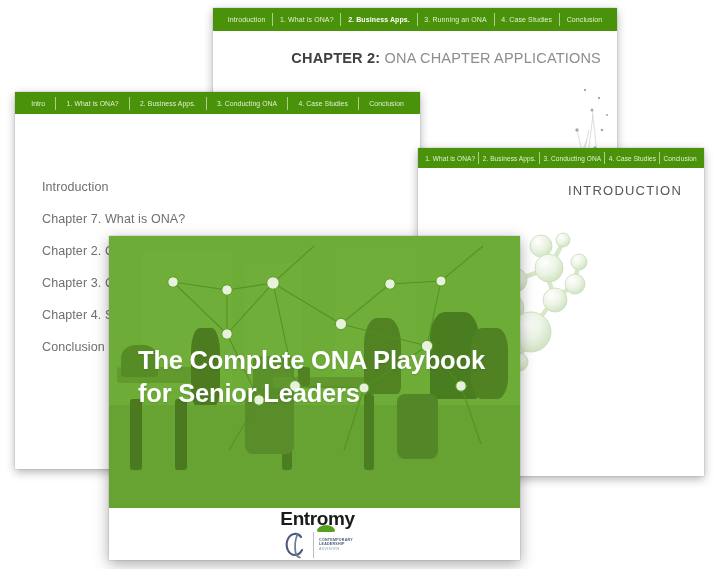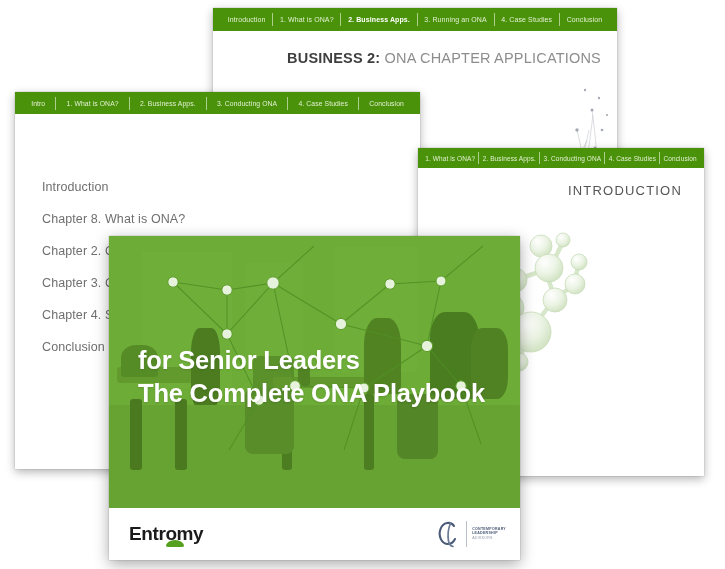--- a/index.html
+++ b/index.html
@@ -214,20 +214,21 @@
     left: 0;
     bottom: 0;
     width: 100%;
     height: 52px;
     background: #ffffff;
     display: flex;
     align-items: center;
     justify-content: space-between;
     box-sizing: border-box;
     padding: 0 14px 0 20px;
+    flex-direction: column;
   }
   .entromy-logo {
     position: relative;
     font-size: 19px;
     font-weight: bold;
     color: #1b1b1b;
     letter-spacing: -0.4px;
   }
   .entromy-underline {
     position: absolute;
@@ -285,21 +286,21 @@
       <div class="nav-item active">2. Business Apps.</div>
       <div class="nav-sep"></div>
       <div class="nav-item">3. Running an ONA</div>
       <div class="nav-sep"></div>
       <div class="nav-item">4. Case Studies</div>
       <div class="nav-sep"></div>
       <div class="nav-item">Conclusion</div>
     </div>
 
     <div class="chapter-title">
-      <b>BUSINESS 2:</b><span> ONA CHAPTER APPLICATIONS</span>
+      <b>CHAPTER 2:</b><span> ONA CHAPTER APPLICATIONS</span>
     </div>
 
     <svg class="netgraph" viewBox="0 0 230 230">
       <g stroke="#b6b9bf" fill="none" stroke-width="0.6" opacity="0.9">
         <path d="M10 205 C 40 190, 60 170, 95 195"></path>
         <path d="M20 200 C 55 185, 80 160, 120 185"></path>
         <path d="M70 150 C 85 160, 95 180, 105 200"></path>
         <path d="M78 120 C 70 150, 72 175, 95 200"></path>
         <path d="M118 140 C 120 165, 125 185, 140 205"></path>
         <path d="M128 128 C 135 160, 140 180, 150 203"></path>
@@ -363,21 +364,21 @@
       <div class="nav-sep"></div>
       <div class="nav-item">3. Conducting ONA</div>
       <div class="nav-sep"></div>
       <div class="nav-item">4. Case Studies</div>
       <div class="nav-sep"></div>
       <div class="nav-item">Conclusion</div>
     </div>
 
     <div class="toc-list">
       <div class="toc-item">Introduction</div>
-      <div class="toc-item">Chapter 8. What is ONA?</div>
+      <div class="toc-item">Chapter 7. What is ONA?</div>
       <div class="toc-item">Chapter 2. ONA Business Applications</div>
       <div class="toc-item">Chapter 3. Conducting an ONA</div>
       <div class="toc-item">Chapter 4. Sample Case Studies</div>
       <div class="toc-item">Conclusion</div>
     </div>
   </div>
 
   <div class="slide" id="slide-intro">
     <div class="navbar">
       <div class="nav-item">1. What is ONA?</div>
@@ -508,22 +509,22 @@
           <circle cx="118" cy="98" r="5.2"></circle>
           <circle cx="318" cy="110" r="5.6"></circle>
           <circle cx="186" cy="150" r="5.4"></circle>
           <circle cx="150" cy="164" r="5.2"></circle>
           <circle cx="255" cy="152" r="5"></circle>
           <circle cx="352" cy="150" r="5.2"></circle>
         </g>
       </svg>
 
       <div class="cover-title">
+        <div>The Complete ONA Playbook</div>
         <div>for Senior Leaders</div>
-        <div>The Complete ONA Playbook</div>
       </div>
     </div>
 
     <div class="cover-footer">
       <div class="entromy-logo">
         <span>Entromy</span>
         <span class="entromy-underline"></span>
       </div>
 
       <div class="cla-logo">

